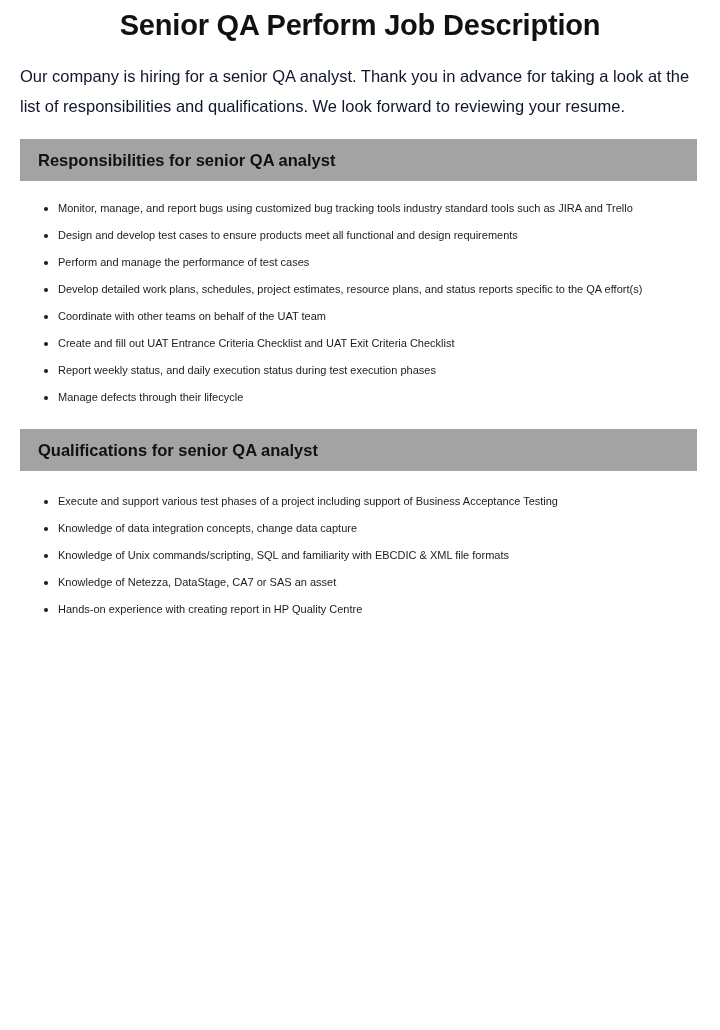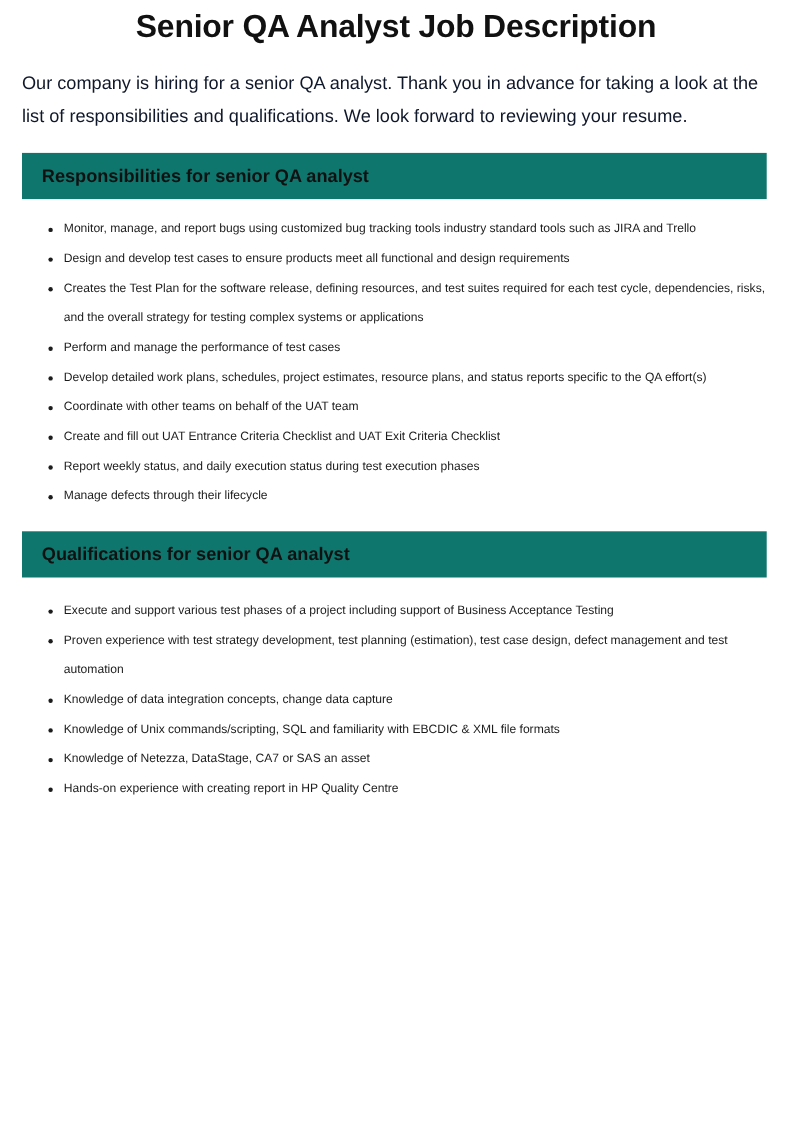--- a/index.html
+++ b/index.html
@@ -39,21 +39,21 @@
     font-size: 16.5px;
     line-height: 30px;
     color: #0f172a;
     font-weight: 400;
   }
   .section {
     margin: 0;
     padding: 0;
   }
   .section-header {
-    background: #0f766e;
+    background: #a3a3a3;
     margin: 18px 23px 0 20px;
     padding: 11px 0 11px 18px;
     font-size: 16.5px;
     font-weight: bold;
     color: #111111;
     line-height: 20px;
     box-sizing: border-box;
   }
   .bullet-list {
     list-style: none;
@@ -80,44 +80,42 @@
   }
   .qual-list {
     padding-top: 17px;
   }
 </style>
 </head>
 <body>
 
 <div class="page">
 
-  <h1 class="doc-title">Senior QA Analyst Job Description</h1>
+  <h1 class="doc-title">Senior QA Perform Job Description</h1>
 
   <p class="intro">Our company is hiring for a senior QA analyst. Thank you in advance for taking a look at the list of responsibilities and qualifications. We look forward to reviewing your resume.</p>
 
   <div class="section">
     <div class="section-header">Responsibilities for senior QA analyst</div>
     <ul class="bullet-list">
       <li>Monitor, manage, and report bugs using customized bug tracking tools industry standard tools such as JIRA and Trello</li>
       <li>Design and develop test cases to ensure products meet all functional and design requirements</li>
-      <li>Creates the Test Plan for the software release, defining resources, and test suites required for each test cycle, dependencies, risks, and the overall strategy for testing complex systems or applications</li>
       <li>Perform and manage the performance of test cases</li>
       <li>Develop detailed work plans, schedules, project estimates, resource plans, and status reports specific to the QA effort(s)</li>
       <li>Coordinate with other teams on behalf of the UAT team</li>
       <li>Create and fill out UAT Entrance Criteria Checklist and UAT Exit Criteria Checklist</li>
       <li>Report weekly status, and daily execution status during test execution phases</li>
       <li>Manage defects through their lifecycle</li>
     </ul>
   </div>
 
   <div class="section">
     <div class="section-header">Qualifications for senior QA analyst</div>
     <ul class="bullet-list qual-list">
       <li>Execute and support various test phases of a project including support of Business Acceptance Testing</li>
-      <li>Proven experience with test strategy development, test planning (estimation), test case design, defect management and test automation</li>
       <li>Knowledge of data integration concepts, change data capture</li>
       <li>Knowledge of Unix commands/scripting, SQL and familiarity with EBCDIC &amp; XML file formats</li>
       <li>Knowledge of Netezza, DataStage, CA7 or SAS an asset</li>
       <li>Hands-on experience with creating report in HP Quality Centre</li>
     </ul>
   </div>
 
 </div>
 
 </body></html>

